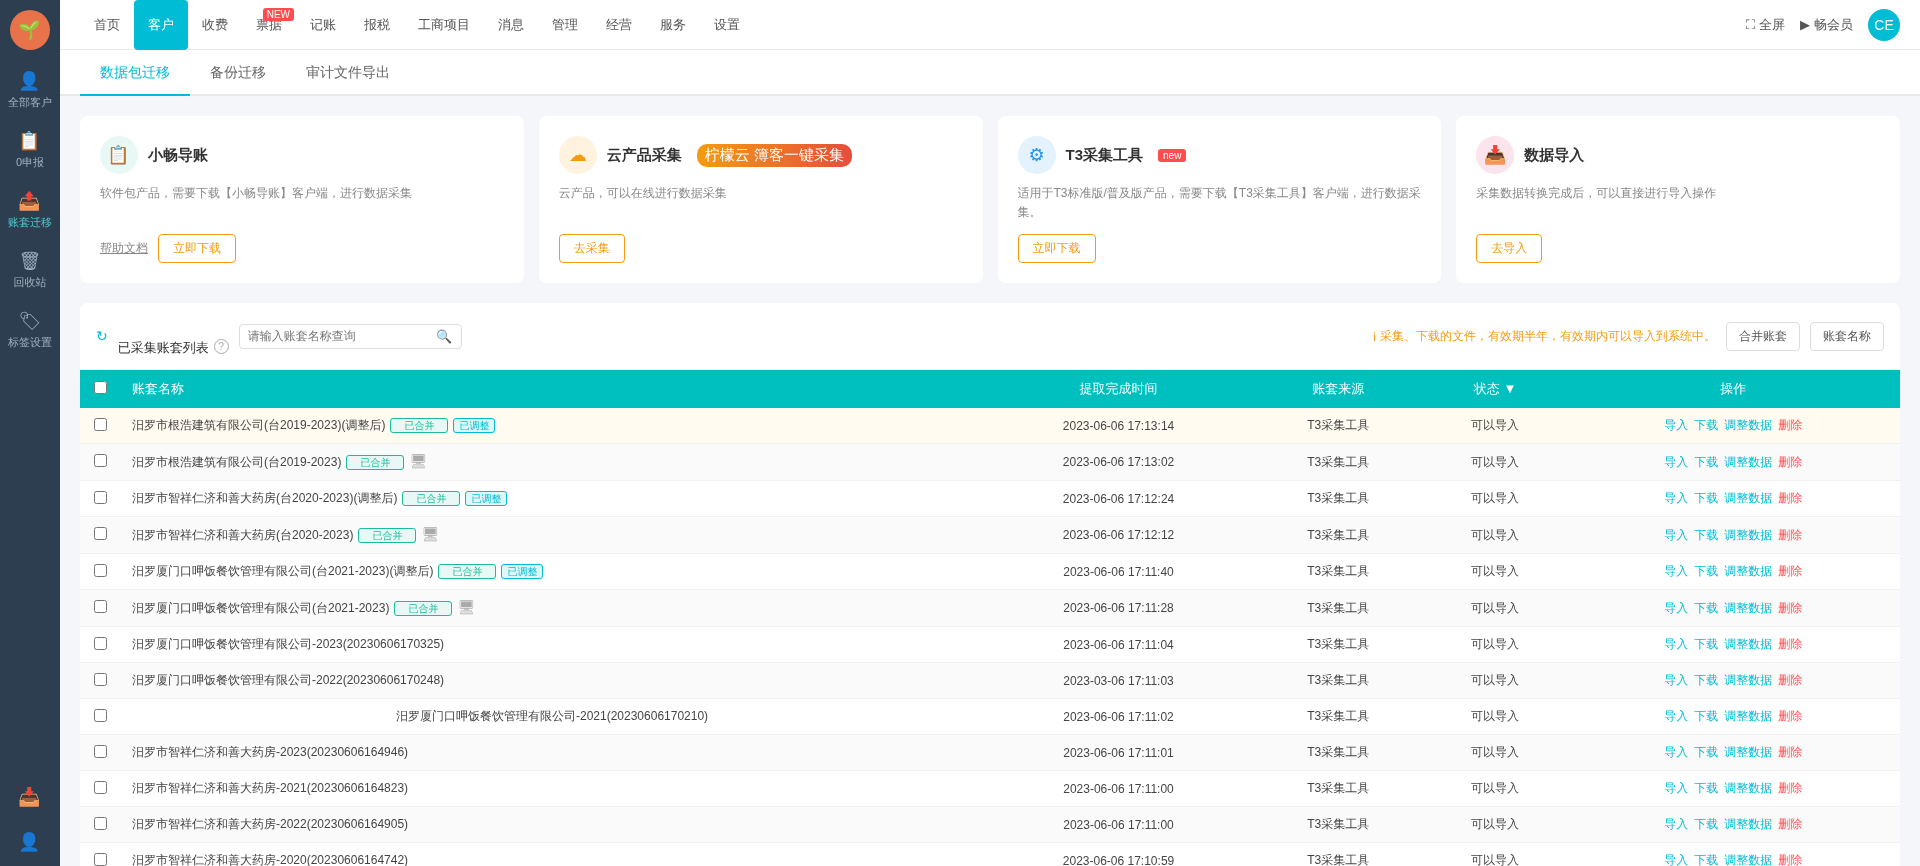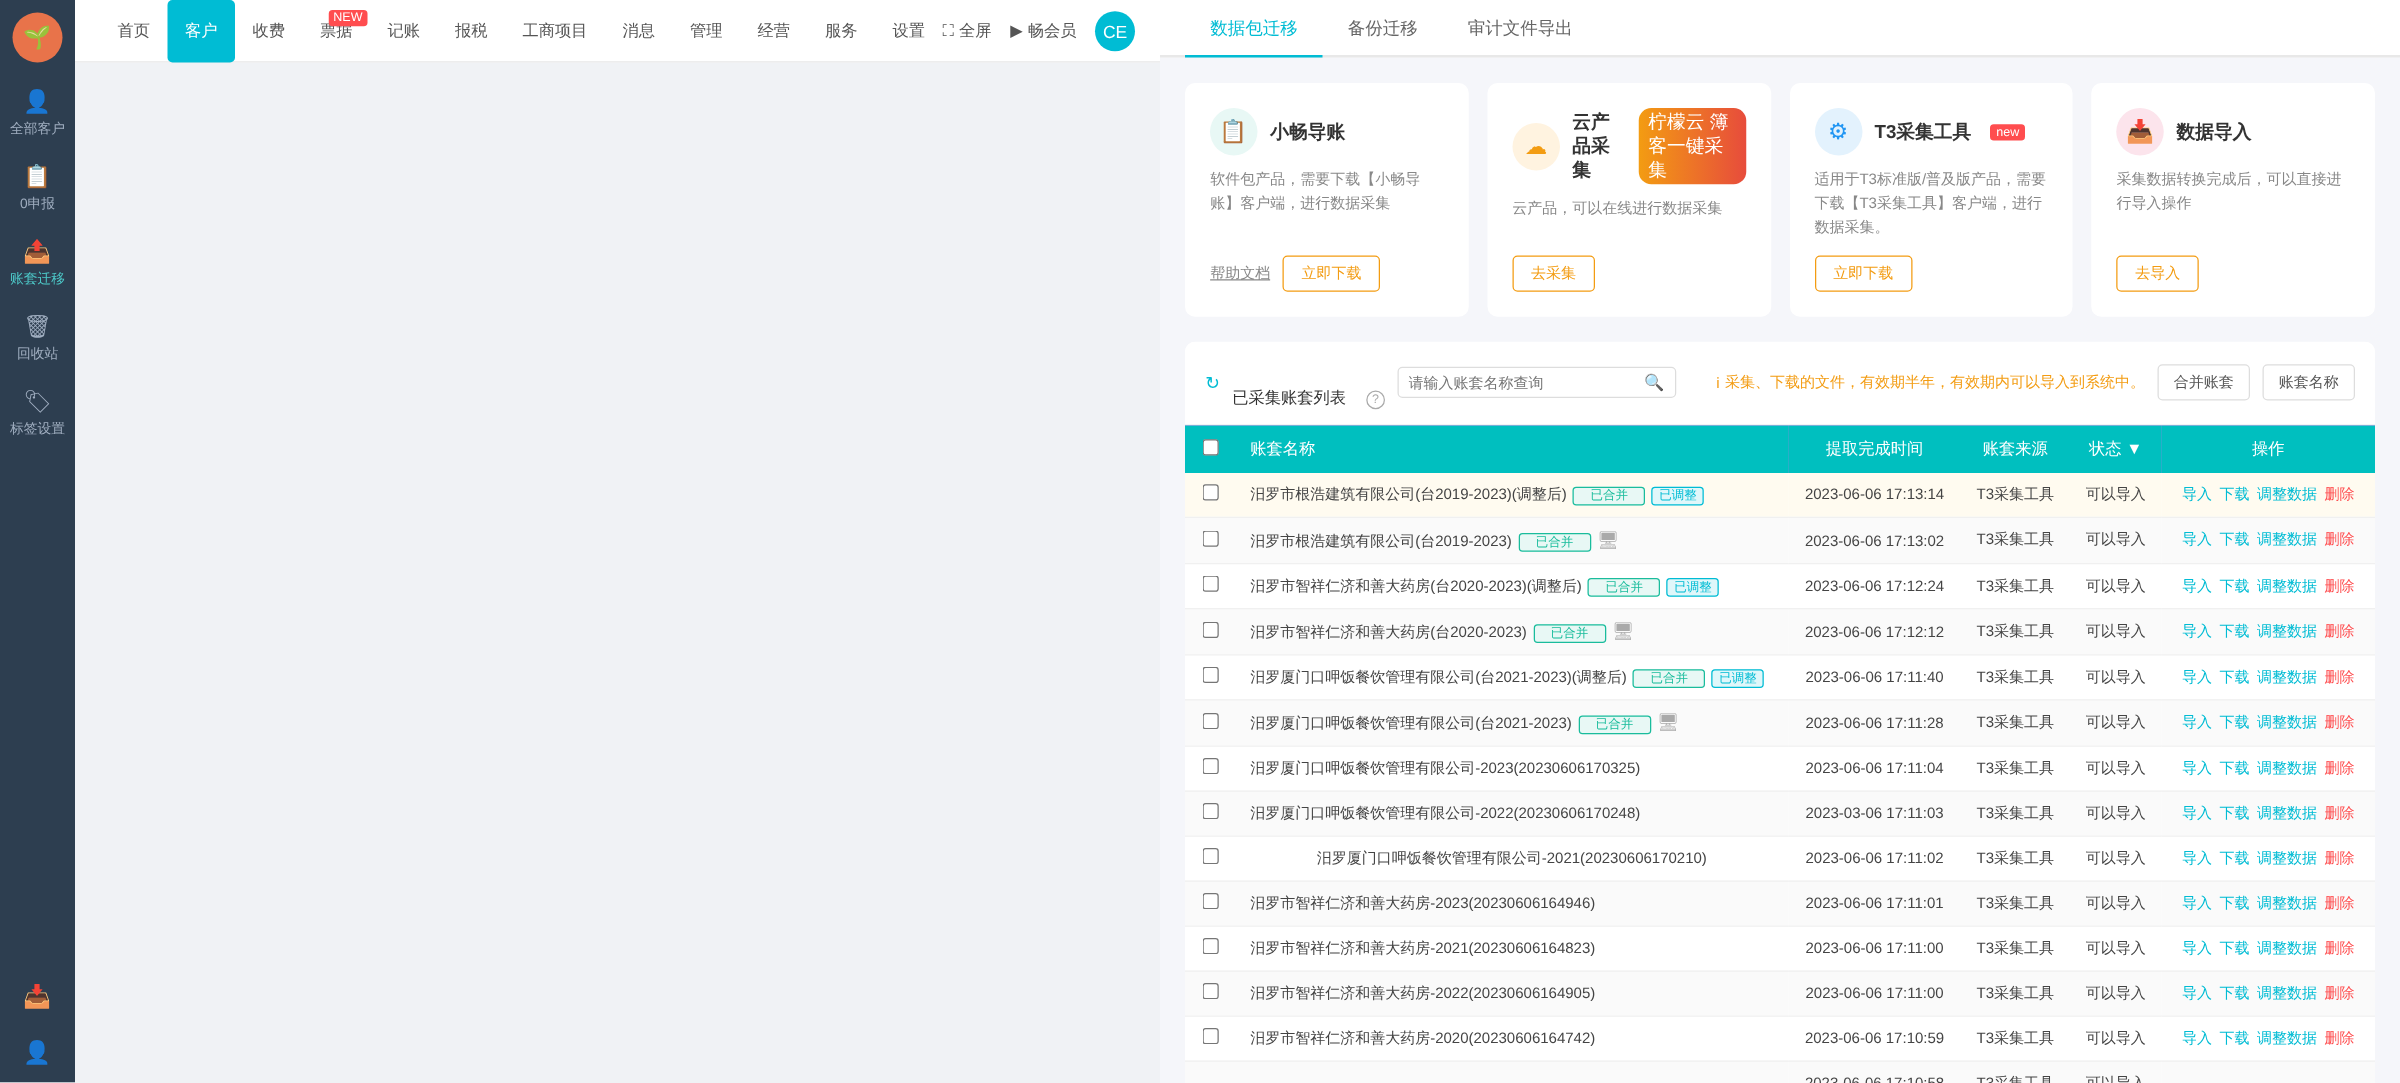--- a/index.html
+++ b/index.html
@@ -35,21 +35,21 @@
     }
     .sidebar-bottom {
       margin-top: auto;
       width: 100%;
     }
 
     
     .main-area {
       flex: 1;
       display: flex;
-      flex-direction: row;
+      flex-direction: column;
       overflow: hidden;
     }
     .topnav {
       background: white;
       height: 50px;
       display: flex;
       align-items: center;
       padding: 0 20px;
       border-bottom: 1px solid #e8e8e8;
       flex-shrink: 0;
@@ -234,22 +234,22 @@
       align-items: center;
       padding: 12px 16px;
       background: white;
       border-bottom: 1px solid #f0f0f0;
       gap: 10px;
     }
     .list-header-title {
       color: #333;
       font-size: 13px;
       display: flex;
-      align-items: flex-end;
-      gap: 16px;
+      align-items: flex-start;
+      gap: 5px;
       margin-top: 24px;
     }
     .list-search {
       display: flex;
       align-items: center;
       border: 1px solid #ddd;
       border-radius: 4px;
       padding: 4px 8px;
       width: 223px;
     }

